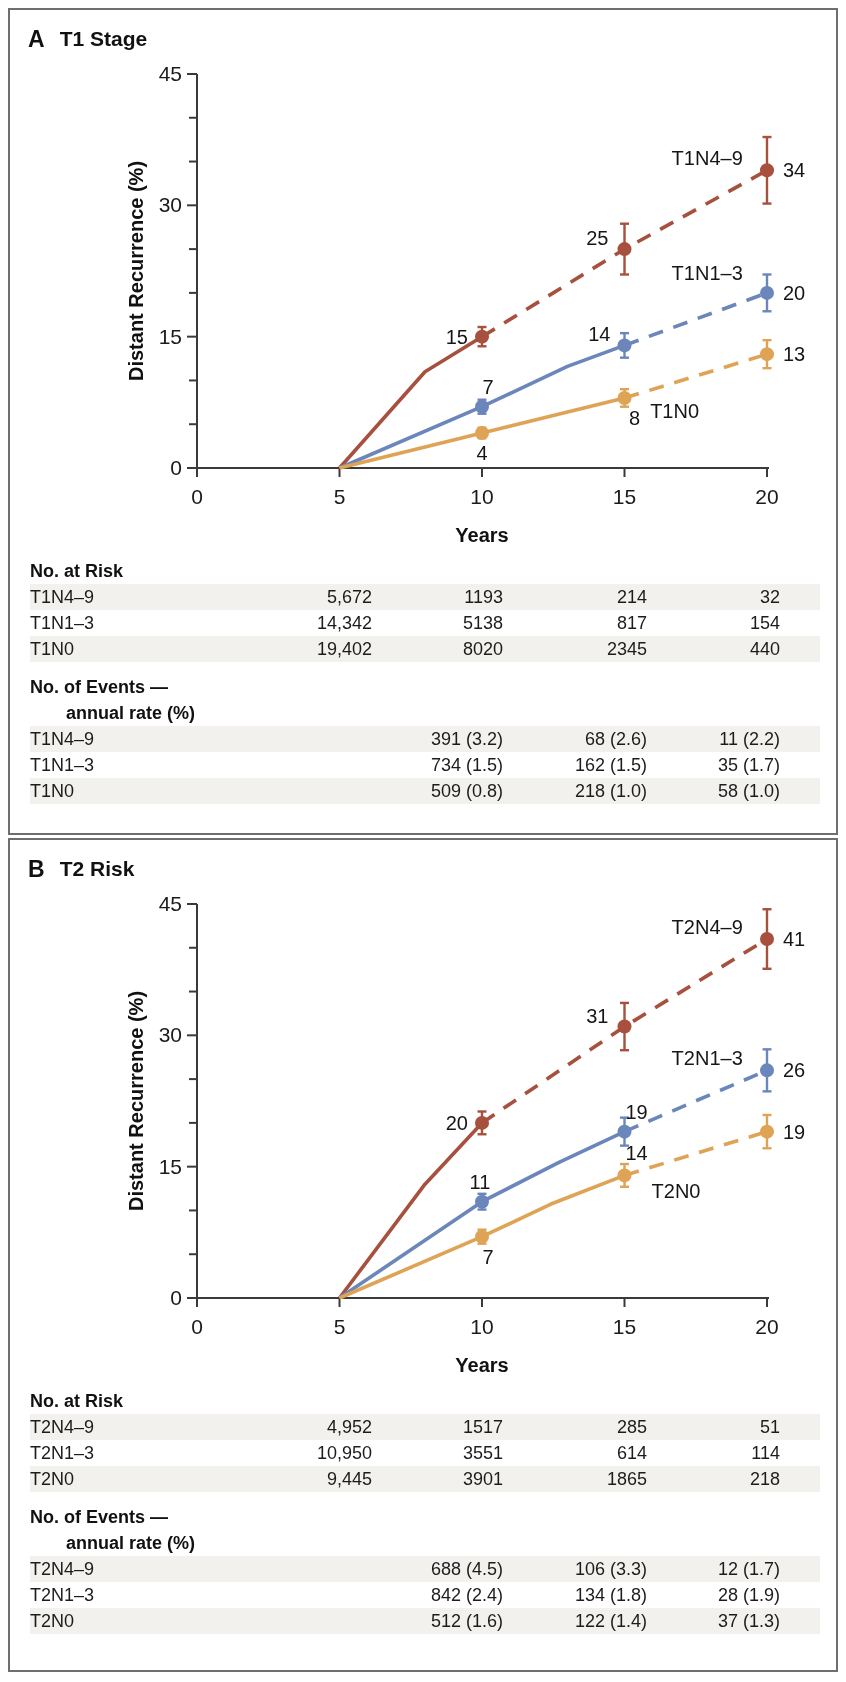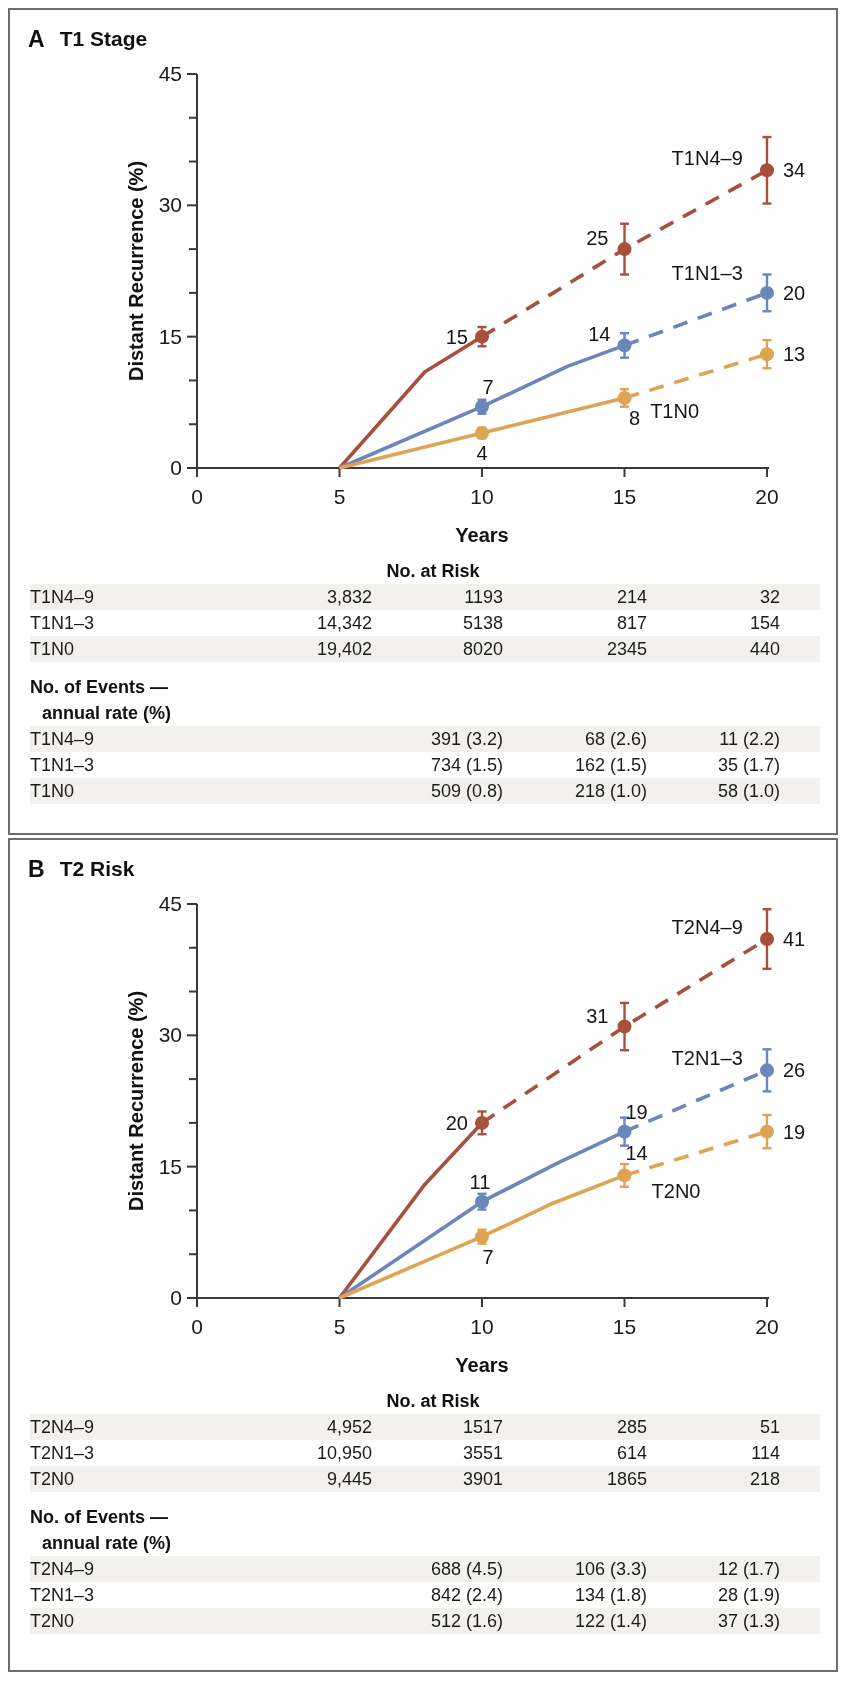--- a/index.html
+++ b/index.html
@@ -12,24 +12,24 @@
   .plabel{font-weight:bold;font-size:23px;color:#111;}
   .ptitle{font-weight:bold;font-size:21px;color:#111;}
   svg.chart{display:block;width:826px;height:500px;}
   .axis-line{stroke:#3a3a3a;stroke-width:2;fill:none;}
   .tick{stroke:#3a3a3a;stroke-width:2;}
   .ticklab{font-size:21px;fill:#1b1b1b;}
   .axlab{font-size:20px;font-weight:bold;fill:#111;}
   .vallab{font-size:20px;fill:#161616;}
   .serlab{font-size:20px;fill:#161616;}
   .thead{font-weight:bold;font-size:18px;color:#111;margin-left:20px;}
-  .risk-head{margin-top:4px;height:26px;line-height:26px;text-align:center;}
+  .risk-head{margin-top:4px;height:26px;line-height:26px;}
   .events-head{margin-top:12px;}
   .events-head div{height:26px;line-height:26px;}
-  .events-head .indent{margin-left:12px;}
+  .events-head .indent{margin-left:36px;}
   .table{margin:0 16px 0 20px;font-size:18px;}
   .trow{display:grid;grid-template-columns:150px 192px 131px 144px 133px;height:26px;line-height:26px;padding-right:40px;}
   .trow.shaded{background:#f3f1ee;}
   .tcell-label{text-align:left;}
   .tcell-num{text-align:right;}
 </style>
 </head>
 <body>
 
 <div class="figure">
@@ -128,21 +128,21 @@
             <circle cx="757" cy="300.172" r="7" fill="#dfa355"></circle>
             <text x="773" y="307.172" text-anchor="start" class="vallab">13</text>
             <text x="640.1500000000001" y="364.086" text-anchor="start" class="serlab">T1N0</text>
           </g>
         </g>
       </svg>
     <div class="thead risk-head">No. at Risk</div>
     <div class="table">
         <div class="trow shaded">
           <span class="tcell-label">T1N4–9</span>
-          <span class="tcell-num">3,832</span>
+          <span class="tcell-num">5,672</span>
           <span class="tcell-num">1193</span>
           <span class="tcell-num">214</span>
           <span class="tcell-num">32</span>
         </div>
         <div class="trow">
           <span class="tcell-label">T1N1–3</span>
           <span class="tcell-num">14,342</span>
           <span class="tcell-num">5138</span>
           <span class="tcell-num">817</span>
           <span class="tcell-num">154</span>

